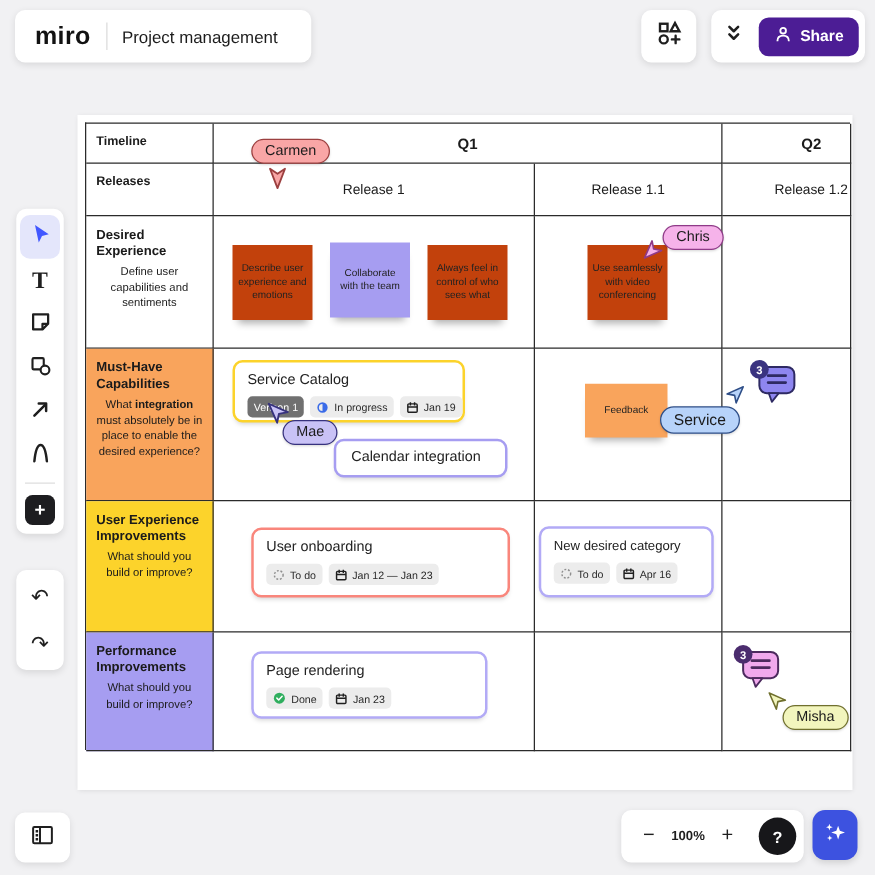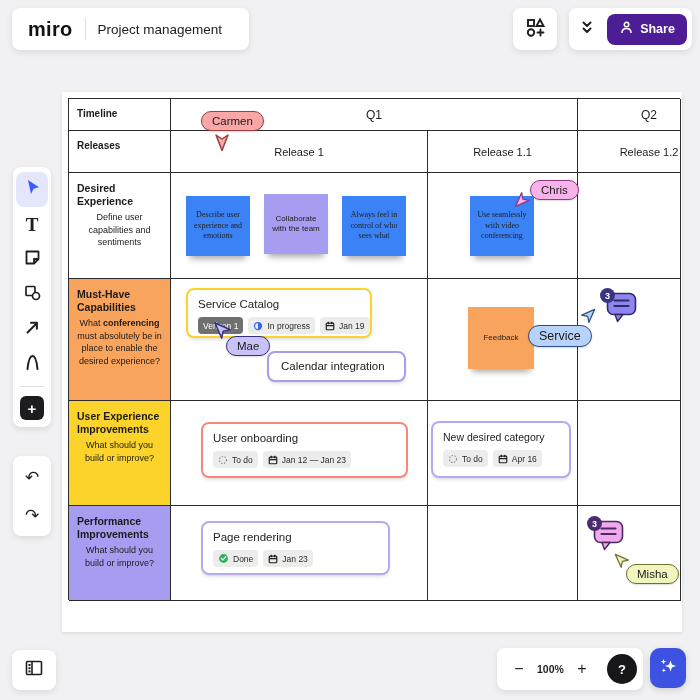--- a/index.html
+++ b/index.html
@@ -28,27 +28,27 @@
   .zbtn{font-size:16px;color:#1f1f1f;width:16px;text-align:center;}
   .zlevel{font-size:10.5px;font-weight:600;color:#1f1f1f;}
   .helpbtn{width:30px;height:30px;border-radius:50%;background:#17171a;color:#fff;display:flex;align-items:center;justify-content:center;font-size:13px;font-weight:700;margin-left:auto;}
   .aibtn{left:650px;top:648px;width:36px;height:40px;border-radius:10px;background:#3d52e0;display:flex;align-items:center;justify-content:center;box-shadow:0 2px 6px rgba(0,0,0,.15);position:absolute;}
   
   .board{position:absolute;left:62px;top:92px;width:620px;height:540px;background:#fff;box-shadow:0 1px 4px rgba(0,0,0,.10);}
   .tbl{position:absolute;left:68px;top:98px;width:612px;height:502px;border-top:1px solid #2b2b2b;border-left:1px solid #2b2b2b;box-sizing:border-box;}
   .cell{position:absolute;border-right:1px solid #2b2b2b;border-bottom:1px solid #2b2b2b;box-sizing:border-box;color:#1b1b1b;}
   .cell.lab{padding:9px 8px;}
   .rowhead{font-size:10px;font-weight:700;}
-  .qhead{display:flex;align-items:center;justify-content:center;font-size:12px;font-weight:400;}
+  .qhead{display:flex;align-items:center;justify-content:center;font-size:12px;font-weight:700;}
   .relhead{display:flex;align-items:center;justify-content:center;font-size:11px;}
   .rtitle{font-size:10.5px;font-weight:700;line-height:1.25;}
   .rdesc{font-size:9px;line-height:1.4;margin-top:3px;text-align:center;}
   
   .sticky{position:absolute;width:64px;height:60px;display:flex;align-items:center;justify-content:center;text-align:center;font-size:8px;line-height:1.3;color:#222;padding:4px;box-sizing:border-box;box-shadow:0 7px 6px -4px rgba(0,0,0,.32);}
-  .sticky.yellow{background:#3b82f6;font-family:Liberation Serif, serif;} .sticky.purple{background:#a69df1;} .sticky.orange{background:#f9a45c;}
+  .sticky.yellow{background:#c2410c;} .sticky.purple{background:#a69df1;} .sticky.orange{background:#f9a45c;}
   
   .card{position:absolute;background:#fff;border-radius:8px;border:2px solid #ccc;box-sizing:border-box;padding:8px 10px;box-shadow:0 3px 4px -2px rgba(0,0,0,.18);}
   .ctitle{font-size:11.5px;color:#222;}
   .tags{display:flex;gap:5px;margin-top:7px;}
   .tag{display:inline-flex;align-items:center;gap:4px;background:#ececec;border-radius:4px;font-size:8.5px;height:17px;padding:0 5px;color:#2a2a2a;white-space:nowrap;}
   .tag.dark{background:#707070;color:#fff;}
   
   .pill{position:absolute;border-radius:999px;padding:3px 10px;font-size:11.5px;color:#1b1b1b;border:1.5px solid #333;box-shadow:0 1px 2px rgba(0,0,0,.15);white-space:nowrap;}
   .dart{position:absolute;}
   
@@ -165,21 +165,21 @@
     <div class="cell lab" style="left:0;top:74px;width:102px;height:106px;">
       <div class="rtitle">Desired Experience</div>
       <div class="rdesc">Define user capabilities and sentiments</div>
     </div>
     <div class="cell" style="left:102px;top:74px;width:257px;height:106px;"></div>
     <div class="cell" style="left:359px;top:74px;width:150px;height:106px;"></div>
     <div class="cell" style="left:509px;top:74px;width:103px;height:106px;"></div>
 
     <div class="cell lab" style="left:0;top:180px;width:102px;height:122px;background:#f9a45c;">
       <div class="rtitle">Must-Have Capabilities</div>
-      <div class="rdesc"><span>What </span><b>conferencing</b><span> must absolutely be in place to enable the desired experience?</span></div>
+      <div class="rdesc"><span>What </span><b>integration</b><span> must absolutely be in place to enable the desired experience?</span></div>
     </div>
     <div class="cell" style="left:102px;top:180px;width:257px;height:122px;"></div>
     <div class="cell" style="left:359px;top:180px;width:150px;height:122px;"></div>
     <div class="cell" style="left:509px;top:180px;width:103px;height:122px;"></div>
 
     <div class="cell lab" style="left:0;top:302px;width:102px;height:105px;background:#fcd32b;">
       <div class="rtitle">User Experience Improvements</div>
       <div class="rdesc">What should you build or improve?</div>
     </div>
     <div class="cell" style="left:102px;top:302px;width:257px;height:105px;"></div>
@@ -192,21 +192,21 @@
     </div>
     <div class="cell" style="left:102px;top:407px;width:257px;height:95px;"></div>
     <div class="cell" style="left:359px;top:407px;width:150px;height:95px;"></div>
     <div class="cell" style="left:509px;top:407px;width:103px;height:95px;"></div>
   </div>
 
   <div class="sticky yellow" style="left:186px;top:196px;">Describe user experience and emotions</div>
   <div class="sticky purple" style="left:264px;top:194px;">Collaborate with the team</div>
   <div class="sticky yellow" style="left:342px;top:196px;">Always feel in control of who sees what</div>
   <div class="sticky yellow" style="left:470px;top:196px;">Use seamlessly with video conferencing</div>
-  <div class="sticky orange" style="left:468px;top:307px;width:66px;height:62px;">Feedback</div>
+  <div class="sticky orange" style="left:468px;top:307px;width:66px;height:43px;">Feedback</div>
 
   <div class="card" style="left:186px;top:288px;width:186px;height:50px;border-color:#fcd32b;">
     <div class="ctitle">Service Catalog</div>
     <div class="tags">
       <span class="tag dark">Verison 1</span>
       <span class="tag">
         <svg width="10" height="10" viewBox="0 0 12 12">
             <circle cx="6" cy="6" r="4.2" fill="none" stroke="#3a6be8" stroke-width="1.5"></circle>
             <path d="M6 1.8 A4.2 4.2 0 0 1 6 10.2 Z" fill="#3a6be8"></path>
           </svg>

